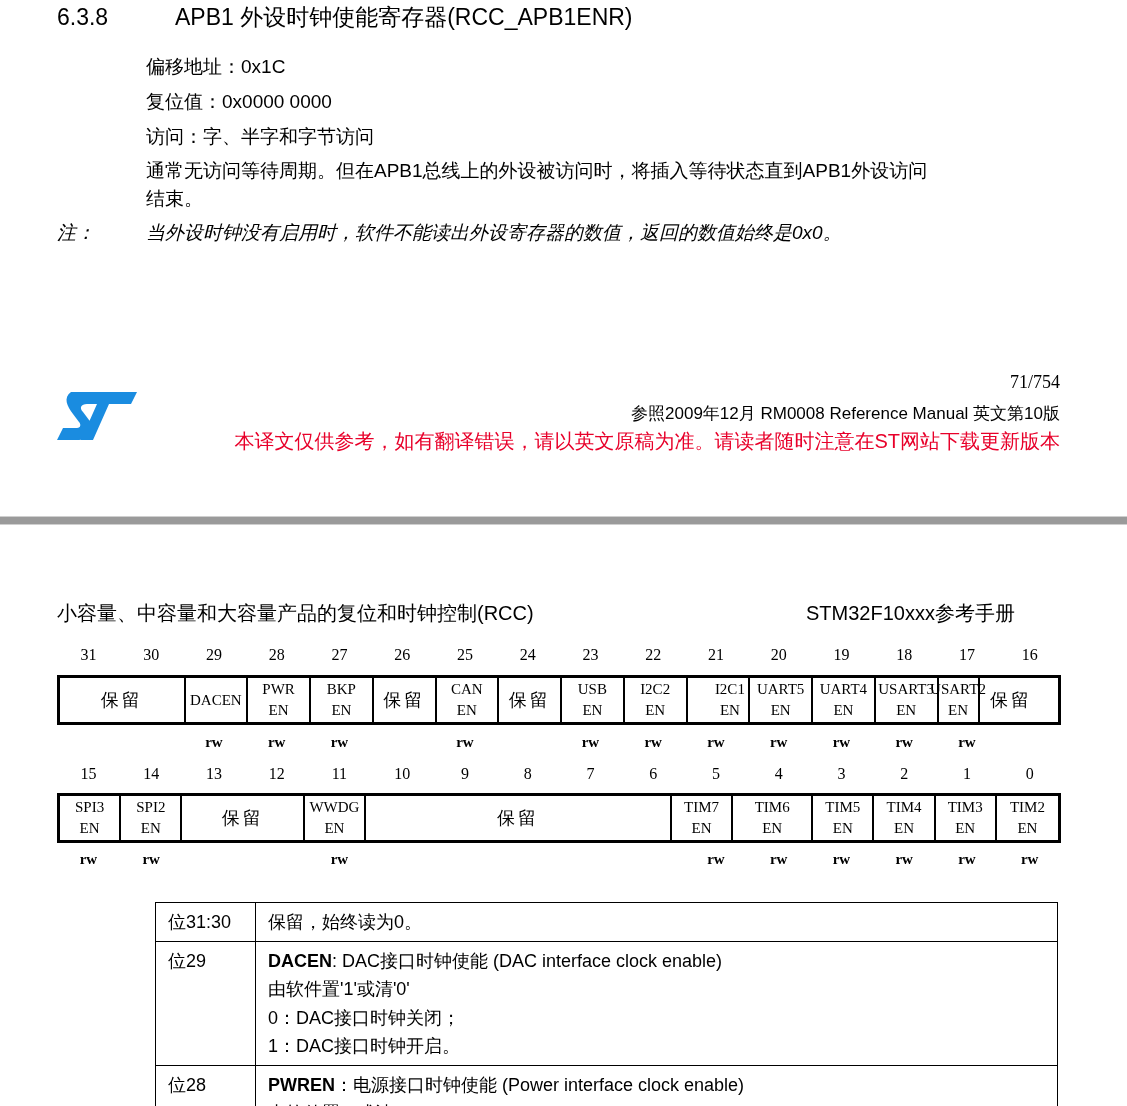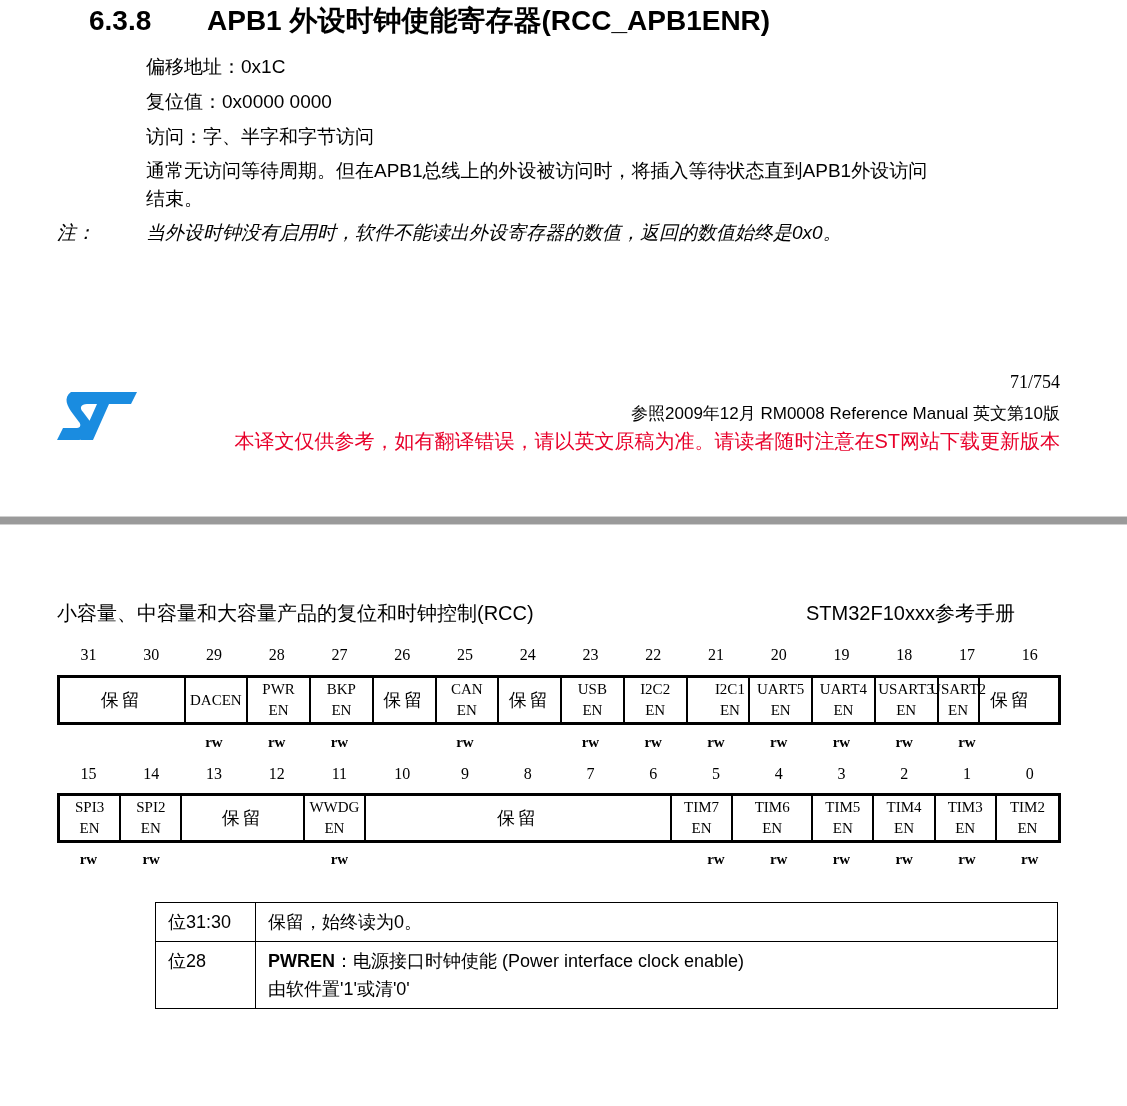--- a/index.html
+++ b/index.html
@@ -1,19 +1,19 @@
 <!DOCTYPE html>
 <html><head>
 <meta charset="utf-8">
 <style>
   html, body { margin:0; padding:0; background:#ffffff; }
   body { width:1127px; height:1106px; position:relative; overflow:hidden;
          font-family:"Liberation Sans", "DejaVu Sans", sans-serif; color:#000; }
   .abs { position:absolute; }
-  .h1 { left:57px; top:2px; font-size:28px; font-weight:bold; white-space:nowrap;margin-left:32px; }
+  .h1 { left:57px; top:2px; font-size:23px; font-weight:normal; white-space:nowrap; }
   .h1 .num { display:inline-block; width:118px; }
   .meta { left:146px; font-size:19px; white-space:nowrap; }
   .note-label { left:57px; top:220px; font-size:19px; font-style:italic; }
   .note-text { left:146px; top:220px; font-size:19px; font-style:italic; white-space:nowrap; }
   .pagenum { right:67px; top:372px; font-size:18px; font-family:"Liberation Serif", serif; }
   .ref { right:67px; top:402px; font-size:17px; white-space:nowrap; }
   .disclaimer { right:67px; top:428px; font-size:20px; color:#e8002a; white-space:nowrap; }
   .logo { left:57px; top:390px; width:80px; height:52px; }
   .divider { left:0; top:516px; width:1127px; height:7px; background:#9a9a9a;
              border-top:1px solid #cfcfcf; border-bottom:1px solid #cfcfcf; }
@@ -287,20 +287,29 @@
 
 <table class="desc">
   <tbody>
       <tr>
     <td class="bitcol">位31:30</td>
     <td class="txt">
       <div>保留，始终读为0。</div>
     </td>
   </tr>
   <tr>
+    <td class="bitcol">位29</td>
+    <td class="txt">
+      <div><b>DACEN</b><span>: DAC接口时钟使能 (DAC interface clock enable)</span></div>
+      <div>由软件置'1'或清'0'</div>
+      <div>0：DAC接口时钟关闭；</div>
+      <div>1：DAC接口时钟开启。</div>
+    </td>
+  </tr>
+  <tr>
     <td class="bitcol">位28</td>
     <td class="txt">
       <div><b>PWREN</b><span>：电源接口时钟使能 (Power interface clock enable)</span></div>
       <div>由软件置'1'或清'0'</div>
     </td>
   </tr>
 </tbody>
   </table>
 
 </body></html>

